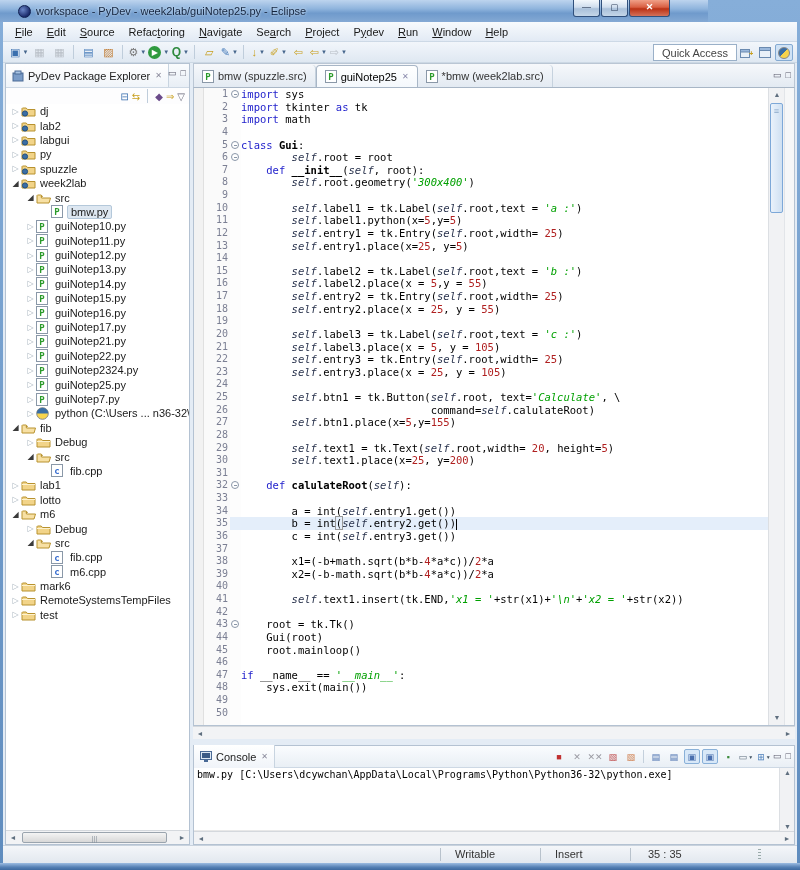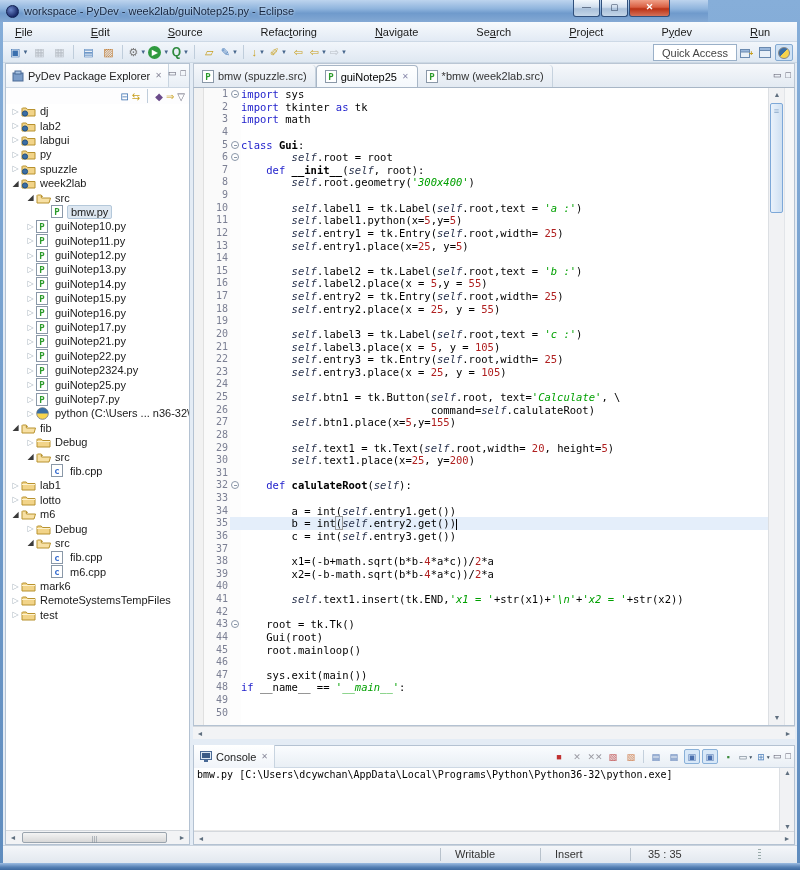--- a/index.html
+++ b/index.html
@@ -2,36 +2,36 @@
 <html><head>
 <meta charset="utf-8">
 <style>
   * { margin:0; padding:0; box-sizing:border-box; }
   html,body { width:800px; height:870px; overflow:hidden; font-family:"Liberation Sans",sans-serif; }
   .win { position:relative; width:800px; height:870px;
          background:linear-gradient(#86aed9,#5f8cbe); }
   
   .titlebar { position:absolute; left:0; top:0; width:708px; height:22px;
     background:linear-gradient(#bdd4ee 0%,#8fb4dd 40%,#6f9acc 60%,#84a9d4 100%);
-    display:flex; align-items:center; padding-left:6px; }
+    display:flex; align-items:center; padding-left:18px; }
   .ticon { width:13px; height:13px; border-radius:50%;
     background:radial-gradient(circle at 35% 35%, #6a86c8, #1a2a6a 70%);
     border:1px solid #102050; margin-right:5px; }
   .ttext { font-size:11px; color:#15253f; text-shadow:0 0 3px #e8f2fc; }
   .wbtns { position:absolute; right:38px; top:0; display:flex; }
   .wbtn { width:27px; height:17px; border:1px solid #30507c; border-top:none;
     border-radius:0 0 3px 3px; background:linear-gradient(#f4f8fc,#cfdded 45%,#a9c0da 55%,#c4d6e8);
     color:#2a3a55; font-size:9px; text-align:center; line-height:15px; margin-left:1px; }
   .wbtn.close { width:41px; background:linear-gradient(#f0a088,#d95f43 45%,#bb3215 55%,#d3715a);
     color:#fff; font-weight:bold; }
   
   .client { position:absolute; left:3px; top:22px; width:794px; height:841px;
     background:#e4ecf5; }
   .menubar { height:20px; background:linear-gradient(#f7fafd,#e2eaf4);
-    border-bottom:1px solid #cdd9e6; display:flex; align-items:center; padding-left:5px;gap:44px; }
+    border-bottom:1px solid #cdd9e6; display:flex; align-items:center; padding-left:5px; }
   .mitem { font-size:11px; color:#1a1a1a; padding:2px 7px; }
   .mitem u { text-decoration:underline; }
   .toolbar { height:21px; background:linear-gradient(#f2f6fb,#dfe8f2);
     border-bottom:1px solid #ccd8e4; display:flex; align-items:center; padding-left:6px; position:relative; }
   .tbtn { height:17px; min-width:18px; display:flex; align-items:center; justify-content:center;
     font-size:11px; margin:0 1px; border-radius:2px; }
   .tbtn .dd { font-size:6px; color:#46668c; margin-left:2px; }
   .tsep { width:1px; height:14px; background:#bfcddb; margin:0 4px; }
   .tb-blue{color:#3a6fae} .tb-blue2{color:#4a7ebb} .tb-org{color:#c07a30}
   .tb-gray{color:#787878} .tb-yel{color:#c8a020} .tb-dis{color:#b8bec6}
@@ -829,22 +829,22 @@
               <div class="cline"></div>
               <div class="cline"><span class="sg-p">        x1=(-b+math.sqrt(b*b-</span><span class="sg-n">4</span><span class="sg-p">*a*c))/</span><span class="sg-n">2</span><span class="sg-p">*a</span></div>
               <div class="cline"><span class="sg-p">        x2=(-b-math.sqrt(b*b-</span><span class="sg-n">4</span><span class="sg-p">*a*c))/</span><span class="sg-n">2</span><span class="sg-p">*a</span></div>
               <div class="cline"></div>
               <div class="cline"><span class="sg-p">        </span><span class="sg-s">self</span><span class="sg-p">.text1.insert(tk.END,</span><span class="sg-t">'x1 = '</span><span class="sg-p">+str(x1)+</span><span class="sg-t">'\n'</span><span class="sg-p">+</span><span class="sg-t">'x2 = '</span><span class="sg-p">+str(x2))</span></div>
               <div class="cline"></div>
               <div class="cline"><span class="sg-p">    root = tk.Tk()</span></div>
               <div class="cline"><span class="sg-p">    Gui(root)</span></div>
               <div class="cline"><span class="sg-p">    root.mainloop()</span></div>
               <div class="cline"></div>
+              <div class="cline"><span class="sg-k">if</span><span class="sg-p"> __name__ == </span><span class="sg-t">'__main__'</span><span class="sg-p">:</span></div>
               <div class="cline"><span class="sg-p">    sys.exit(main())</span></div>
-              <div class="cline"><span class="sg-k">if</span><span class="sg-p"> __name__ == </span><span class="sg-t">'__main__'</span><span class="sg-p">:</span></div>
               <div class="cline"></div>
             </div>
           <div class="vscroll">
             <span class="up">▲</span>
             <div class="vthumb"></div>
             <span class="dn">▼</span>
           </div>
           <div class="overview"></div>
         </div>
         <div class="hscroll edhscroll">

